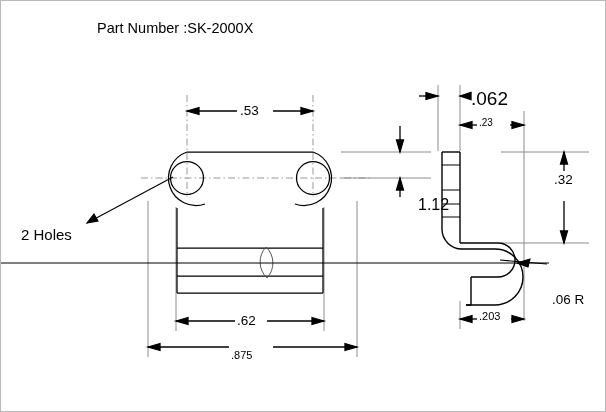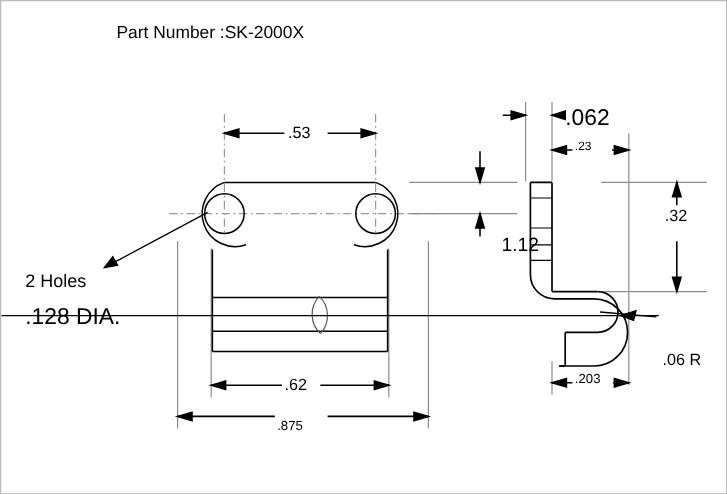--- a/index.html
+++ b/index.html
@@ -218,15 +218,14 @@
   <div class="lbl" id="dim-23">.23</div>
 
   <div class="lbl" id="dim-32">.32</div>
 
   <div class="lbl" id="dim-06r">.06 R</div>
 
   <div class="lbl" id="dim-203">.203</div>
 
   <div class="lbl" id="note-line-1">2 Holes</div>
 
-  <div class="lbl" id="note-line-2">.128 DIA.</div>
 
 </div>
 
 </body></html>

